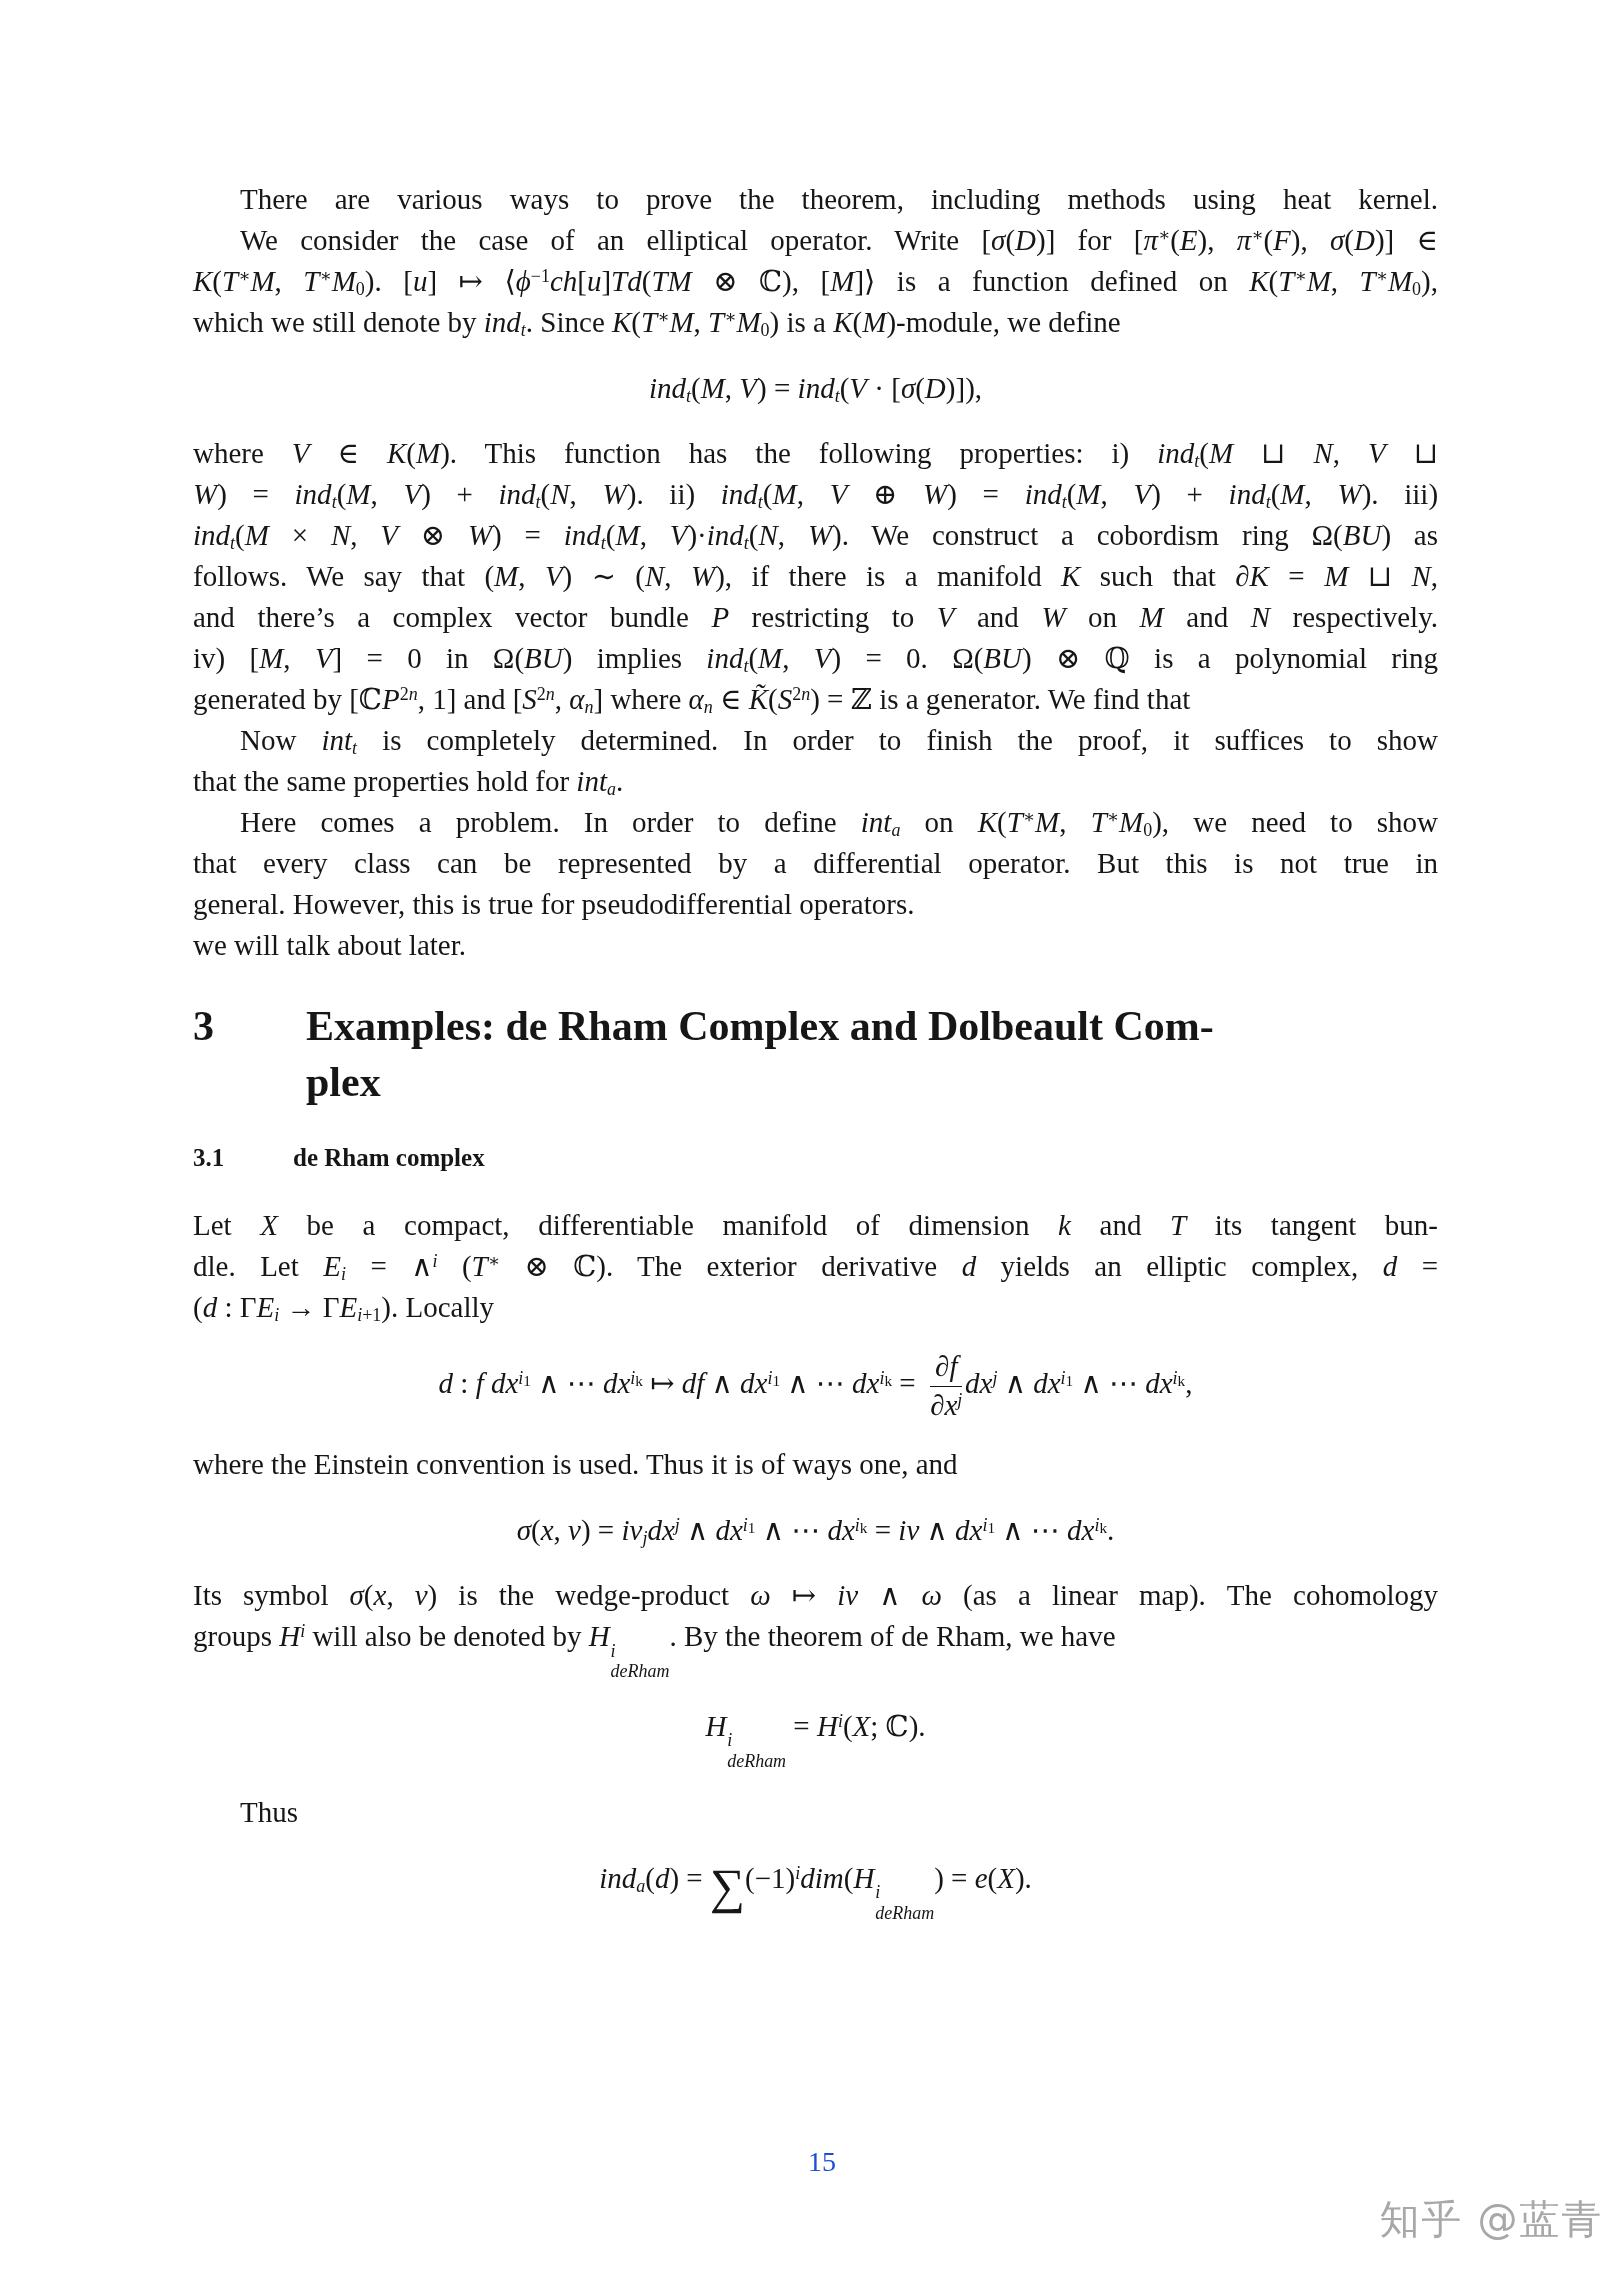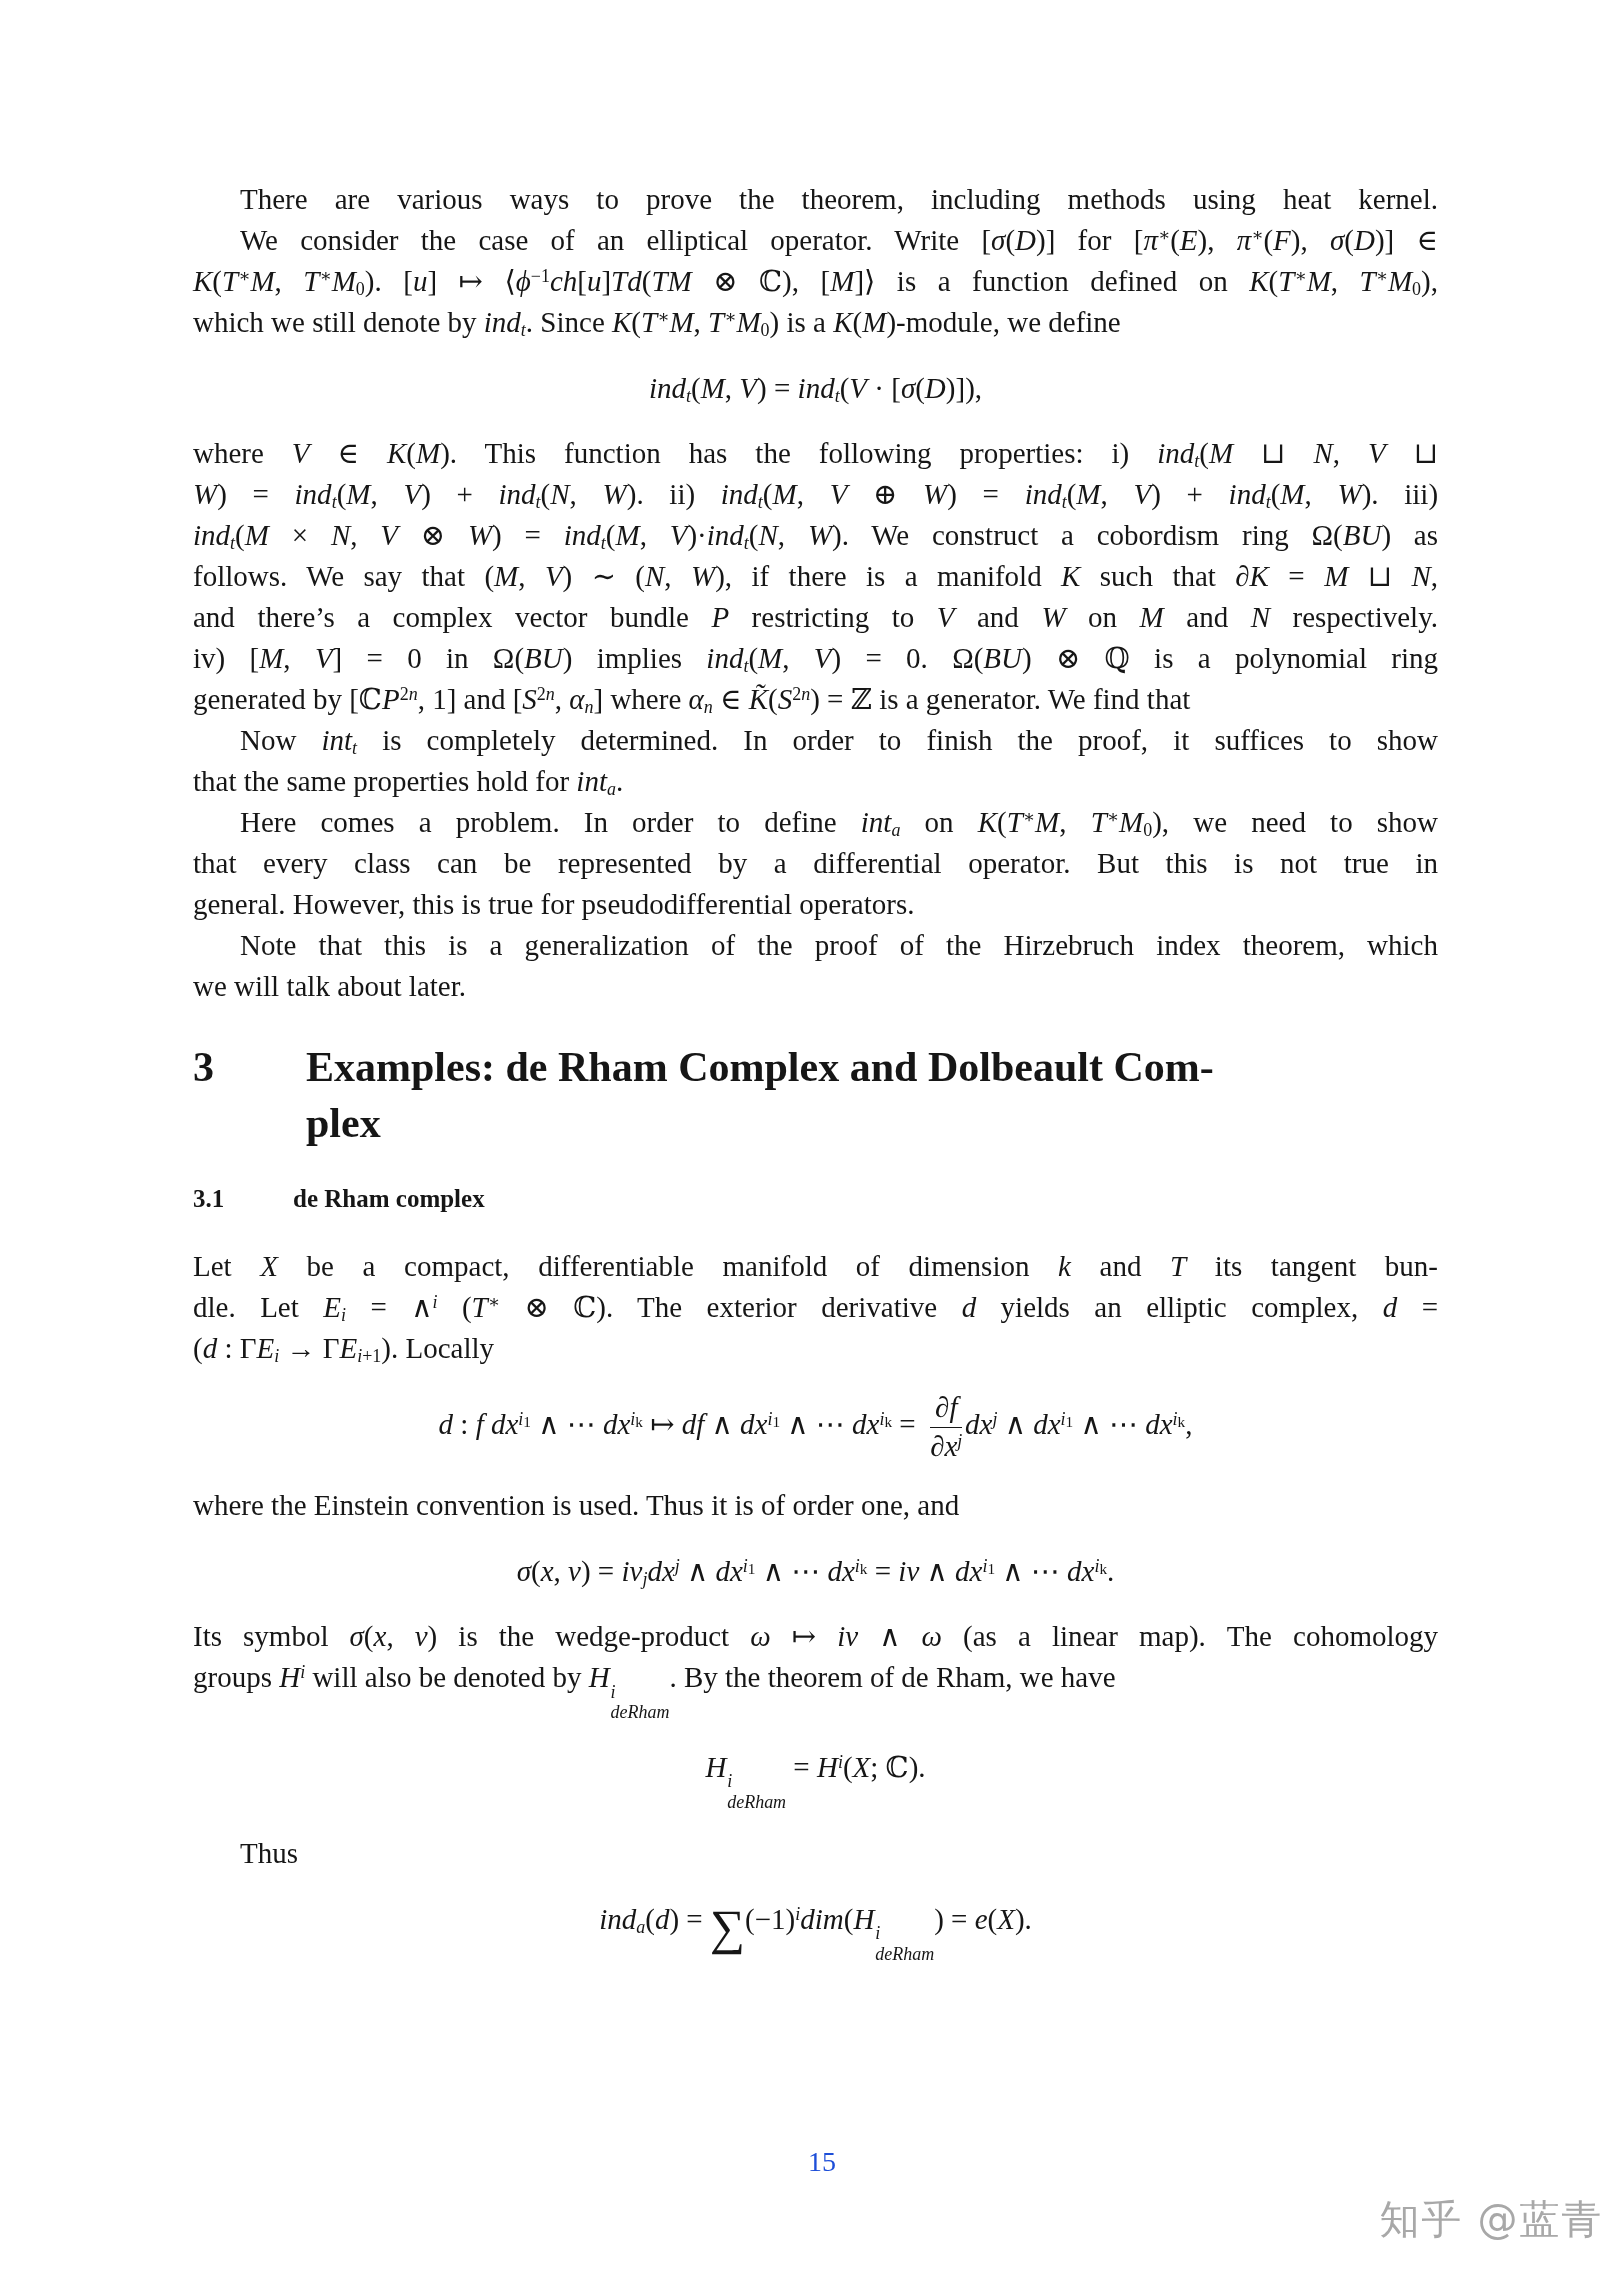--- a/index.html
+++ b/index.html
@@ -58,21 +58,20 @@
       <div class="para">
         <div class="bline just ind">Now <i>int</i><sub><i>t</i></sub> is completely determined.  In order to finish the proof, it suffices to show</div>
         <div class="bline">that the same properties hold for <i>int</i><sub><i>a</i></sub>.</div>
       </div>
       <div class="para">
         <div class="bline just ind">Here comes a problem.  In order to define <i>int</i><sub><i>a</i></sub> on <i>K</i>(<i>T</i><sup>∗</sup><i>M</i>, <i>T</i><sup>∗</sup><i>M</i><sub>0</sub>), we need to show</div>
         <div class="bline just">that every class can be represented by a differential operator.  But this is not true in</div>
         <div class="bline">general.  However, this is true for pseudodifferential operators.</div>
       </div>
       <div class="para">
-        <div class="bline just ind">Note that this is a generalization of the proof of the Hirzebruch index theorem, which</div>
         <div class="bline">we will talk about later.</div>
       </div>
       <div class="h2">
         <span class="h2num">3</span>
         <span class="h2body">
           <span class="h2line">Examples: de Rham Complex and Dolbeault Com-</span>
           <span class="h2line">plex</span>
         </span>
       </div>
       <div class="h3">
@@ -82,21 +81,21 @@
       <div class="para">
         <div class="bline just">Let <i>X</i> be a compact, differentiable manifold of dimension <i>k</i> and <i>T</i> its tangent bun-</div>
         <div class="bline just">dle.  Let <i>E</i><sub><i>i</i></sub> = ∧<sup><i>i</i></sup> (<i>T</i><sup>∗</sup> ⊗ ℂ).  The exterior derivative <i>d</i> yields an elliptic complex, <i>d</i> =</div>
         <div class="bline">(<i>d</i> : Γ<i>E</i><sub><i>i</i></sub> → Γ<i>E</i><sub><i>i</i>+1</sub>).  Locally</div>
       </div>
       <div class="eq"><i>d</i> : <i>f dx</i><sup><i>i</i><sub>1</sub></sup> ∧ ⋯ <i>dx</i><sup><i>i</i><sub>k</sub></sup> ↦ <i>df</i> ∧ <i>dx</i><sup><i>i</i><sub>1</sub></sup> ∧ ⋯ <i>dx</i><sup><i>i</i><sub>k</sub></sup> = <span class="frac">
           <span class="fn"><i>∂f</i></span>
           <span class="fd"><i>∂x</i><sup><i>j</i></sup></span>
         </span><i>dx</i><sup><i>j</i></sup> ∧ <i>dx</i><sup><i>i</i><sub>1</sub></sup> ∧ ⋯ <i>dx</i><sup><i>i</i><sub>k</sub></sup>,</div>
       <div class="para">
-        <div class="bline">where the Einstein convention is used.  Thus it is of order one, and</div>
+        <div class="bline">where the Einstein convention is used.  Thus it is of ways one, and</div>
       </div>
       <div class="eq"><i>σ</i>(<i>x</i>, <i>v</i>) = <i>iv</i><sub><i>j</i></sub><i>dx</i><sup><i>j</i></sup> ∧ <i>dx</i><sup><i>i</i><sub>1</sub></sup> ∧ ⋯ <i>dx</i><sup><i>i</i><sub>k</sub></sup> = <i>iv</i> ∧ <i>dx</i><sup><i>i</i><sub>1</sub></sup> ∧ ⋯ <i>dx</i><sup><i>i</i><sub>k</sub></sup>.</div>
       <div class="para">
         <div class="bline just">Its symbol <i>σ</i>(<i>x</i>, <i>v</i>) is the wedge-product <i>ω</i> ↦ <i>iv</i> ∧ <i>ω</i> (as a linear map).  The cohomology</div>
         <div class="bline">groups <i>H</i><sup><i>i</i></sup> will also be denoted by <i>H</i><span class="ss">
             <sup><i>i</i></sup>
             <sub><i>deRham</i></sub>
           </span>.  By the theorem of de Rham, we have</div>
       </div>
       <div class="eq"><i>H</i><span class="ss">

